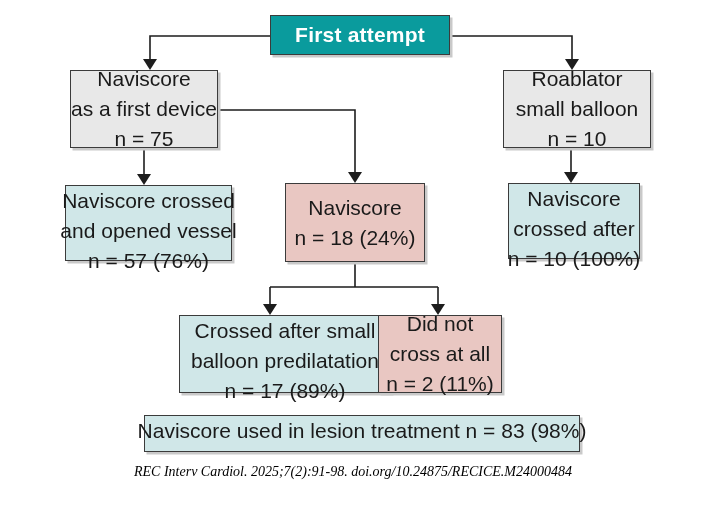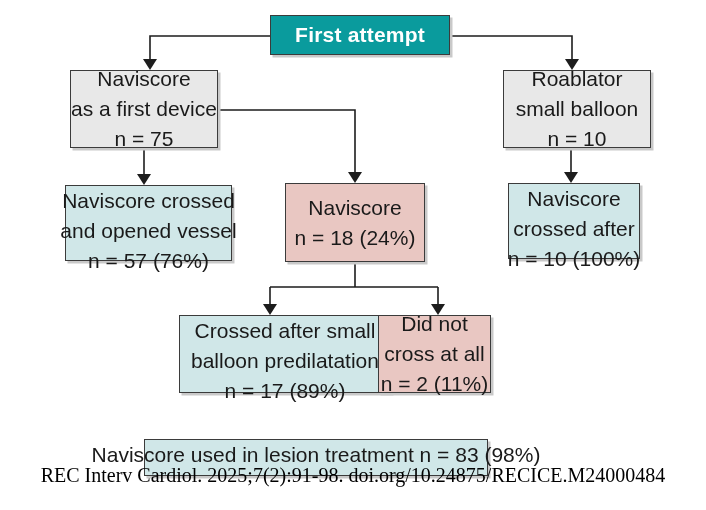--- a/index.html
+++ b/index.html
@@ -18,22 +18,22 @@
     box-shadow:2.5px 2.5px 0 var(--shadow);
     box-sizing:border-box;background:#fff;
   }
   .node.teal{background:var(--teal);color:#ffffff;font-weight:bold;letter-spacing:.2px;}
   .node.gray{background:var(--gray-box);}
   .node.blue{background:var(--blue-box);justify-content:space-between;}
   .node.pink{background:var(--pink-box);}
   .node .ln{white-space:nowrap;}
   .footer{
     position:absolute;left:0;top:464px;width:706px;text-align:center;
-    font-family:"Liberation Serif",serif;
-    font-size:20px;color:#000;
+    font-family:"Liberation Serif",serif;font-style:italic;
+    font-size:14px;color:#000;
   }
 </style>
 </head>
 <body>
 
 <div class="stage">
 
   <svg class="connectors" width="706" height="510" viewBox="0 0 706 510">
     <g stroke="#1d1d1d" stroke-width="1.6" fill="none">
 
@@ -92,25 +92,25 @@
     <div class="ln">crossed after</div>
     <div class="ln">n = 10 (100%)</div>
   </div>
 
   <div class="node blue" style="left:179px;top:315px;width:212px;height:78px;">
     <div class="ln">Crossed after small</div>
     <div class="ln">balloon predilatation</div>
     <div class="ln">n = 17 (89%)</div>
   </div>
 
-  <div class="node pink" style="left:378px;top:315px;width:113px;height:78px;">
+  <div class="node pink" style="left:378px;top:315px;width:124px;height:78px;">
     <div class="ln">Did not</div>
     <div class="ln">cross at all</div>
     <div class="ln">n = 2 (11%)</div>
   </div>
 
-  <div class="node blue" style="left:144px;top:415px;width:344px;height:37px;margin-top:24px;">
+  <div class="node blue" style="left:144px;top:415px;width:436px;height:37px;">
     <div class="ln">Naviscore used in lesion treatment n = 83 (98%)</div>
   </div>
 
   <div class="footer">REC Interv Cardiol. 2025;7(2):91-98. doi.org/10.24875/RECICE.M24000484</div>
 
 </div>
 
 </body></html>

